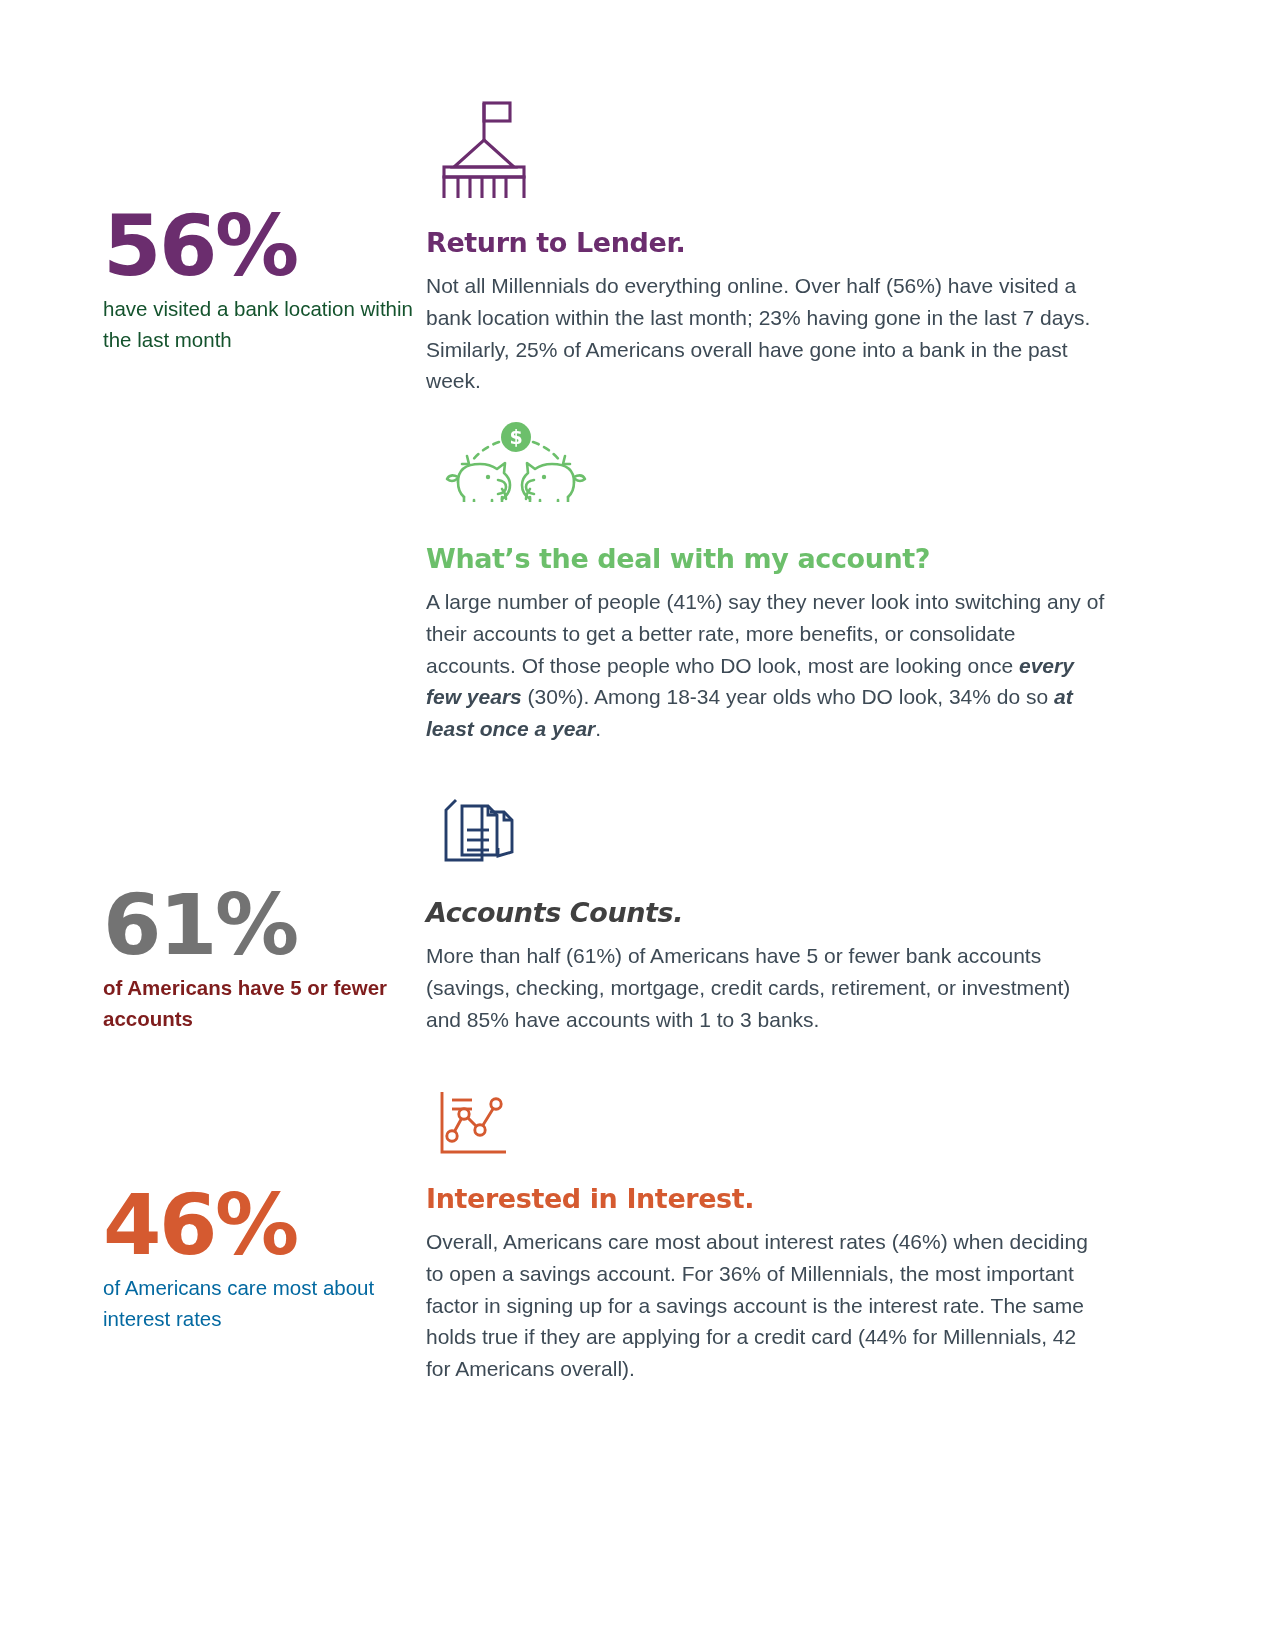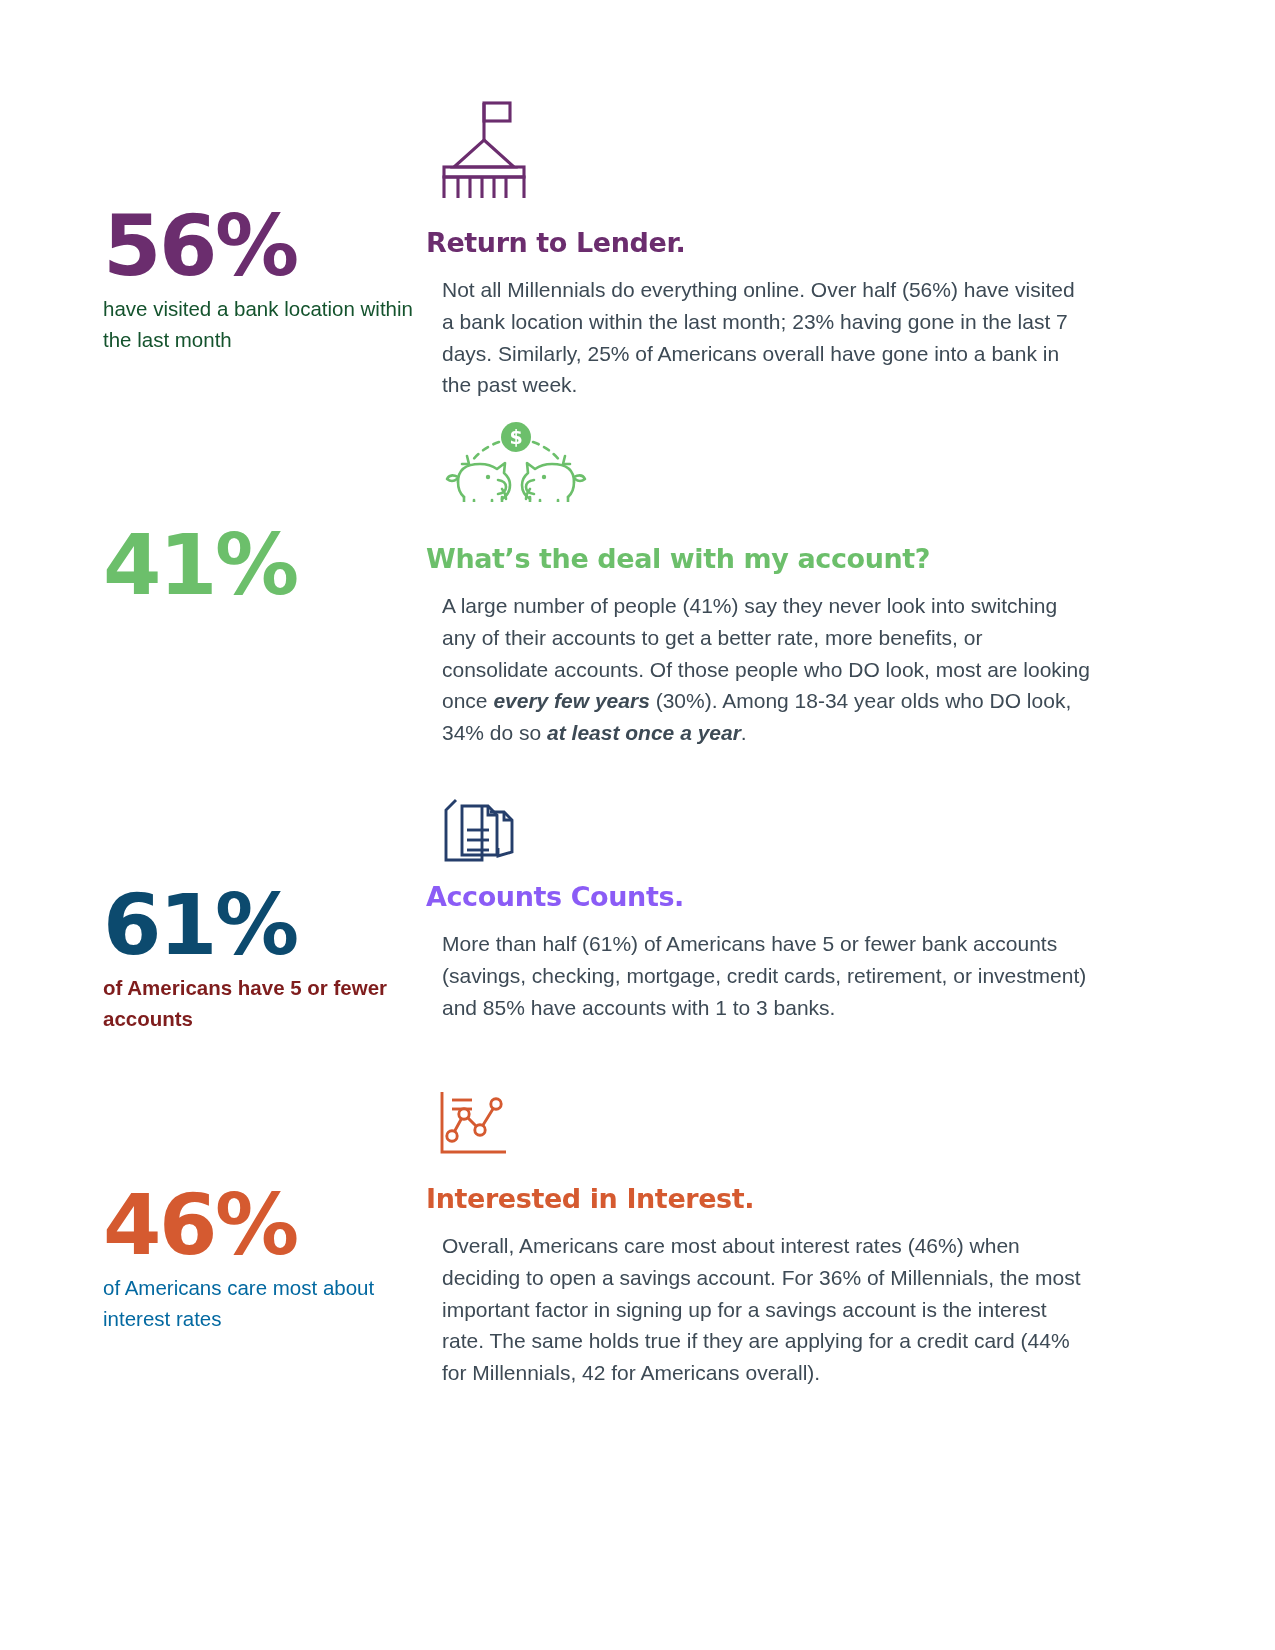--- a/index.html
+++ b/index.html
@@ -72,21 +72,21 @@
     font-size: 27px;
     letter-spacing: -0.4px;
     margin: 0 0 12px 0;
     line-height: 1.1;
   }
   .sect-body {
     font-family: "Liberation Sans", sans-serif;
     color: #3d4a55;
     font-size: 21px;
     line-height: 1.52;
-    margin: 16px;
+    margin: 0;
   }
   .sect-body b,
   .sect-body .bi {
     font-weight: bold;
     font-style: italic;
   }
 
   
   #sect-lender  .icon-wrap { margin-left: 10px; }
   #sect-account .icon-wrap { margin-left: 10px; }
@@ -128,21 +128,20 @@
         </svg>
       </div>
       <h2 class="sect-title" style="color:#6b2d6e; margin-top:30px;">Return to Lender.</h2>
       <p class="sect-body">Not all Millennials do everything online. Over half (56%) have visited a bank location within the last month; 23% having gone in the last 7 days. Similarly, 25% of Americans overall have gone into a bank in the past week.</p>
     </div>
   </div>
 
   <div class="section" id="sect-account" style="top:0px;">
 
     <div class="stat-col" style="top:525px;">
-      <span class="stat-number" style="color:#6cbf6b;">41%</span>
     </div>
 
     <div class="content-col" style="top:420px;">
       <div class="icon-wrap">
         <svg width="160" height="82" viewBox="0 0 160 82" fill="none" stroke="#6cbf6b" stroke-width="2.6" stroke-linecap="round" stroke-linejoin="round">
 
           <circle cx="80" cy="17" r="15" fill="#6cbf6b" stroke="none"></circle>
           <text x="80" y="24" font-family="DejaVu Sans, sans-serif" font-size="19" font-weight="bold" fill="#ffffff" text-anchor="middle" stroke="none">$</text>
 
           <path d="M63 22 Q46 28 35 42" stroke-dasharray="6 6"></path>
@@ -184,42 +183,42 @@
       <h2 class="sect-title" style="color:#6cbf6b; margin-top:42px;">What’s the deal with my account?</h2>
       <p class="sect-body">
         <span>A large number of people (41%) say they never look into switching any of their accounts to get a better rate, more benefits, or consolidate accounts. Of those people who DO look, most are looking once </span><span class="bi">every few years</span><span> (30%). Among 18-34 year olds who DO look, 34% do so </span><span class="bi">at least once a year</span><span>.</span>
       </p>
     </div>
   </div>
 
   <div class="section" id="sect-counts" style="top:0px;">
 
     <div class="stat-col" style="top:885px;">
-      <span class="stat-number" style="color:#0c4a6e;">61%</span>
+      <span class="stat-number" style="color:#737373;">61%</span>
       <span class="stat-caption" style="color:#7f1d1d;font-weight:bold;">of Americans have 5 or fewer accounts</span>
     </div>
 
     <div class="content-col" style="top:790px;">
       <div class="icon-wrap">
         <svg width="82" height="80" viewBox="0 0 82 80" fill="none" stroke="#253e6b" stroke-width="2.9" stroke-linecap="butt" stroke-linejoin="miter">
 
           <path d="M56 22 l14 0 l8 8 l0 32 l-14 4 l0 -8"></path>
           <path d="M70 22 l0 8 l8 0"></path>
 
           <path d="M28 16 l26 0 l9 9 l0 40 l-35 0 Z"></path>
           <path d="M54 16 l0 9 l9 0"></path>
 
           <path d="M22 10 l-10 10 l0 50 l36 0 l0 -54"></path>
 
           <line x1="33" y1="40" x2="55" y2="40"></line>
           <line x1="33" y1="50" x2="55" y2="50"></line>
           <line x1="33" y1="60" x2="55" y2="60"></line>
         </svg>
       </div>
-      <h2 class="sect-title" style="color:#8b5cf6; margin-top:12px;">Accounts Counts.</h2>
+      <h2 class="sect-title" style="color:#404040; margin-top:28px;font-style:italic;">Accounts Counts.</h2>
       <p class="sect-body">More than half (61%) of Americans have 5 or fewer bank accounts (savings, checking, mortgage, credit cards, retirement, or investment) and 85% have accounts with 1 to 3 banks.</p>
     </div>
   </div>
 
   <div class="section" id="sect-interest" style="top:0px;">
 
     <div class="stat-col" style="top:1185px;">
       <span class="stat-number" style="color:#d55a30;">46%</span>
       <span class="stat-caption" style="color:#0369a1;">of Americans care most about interest rates</span>
     </div>

